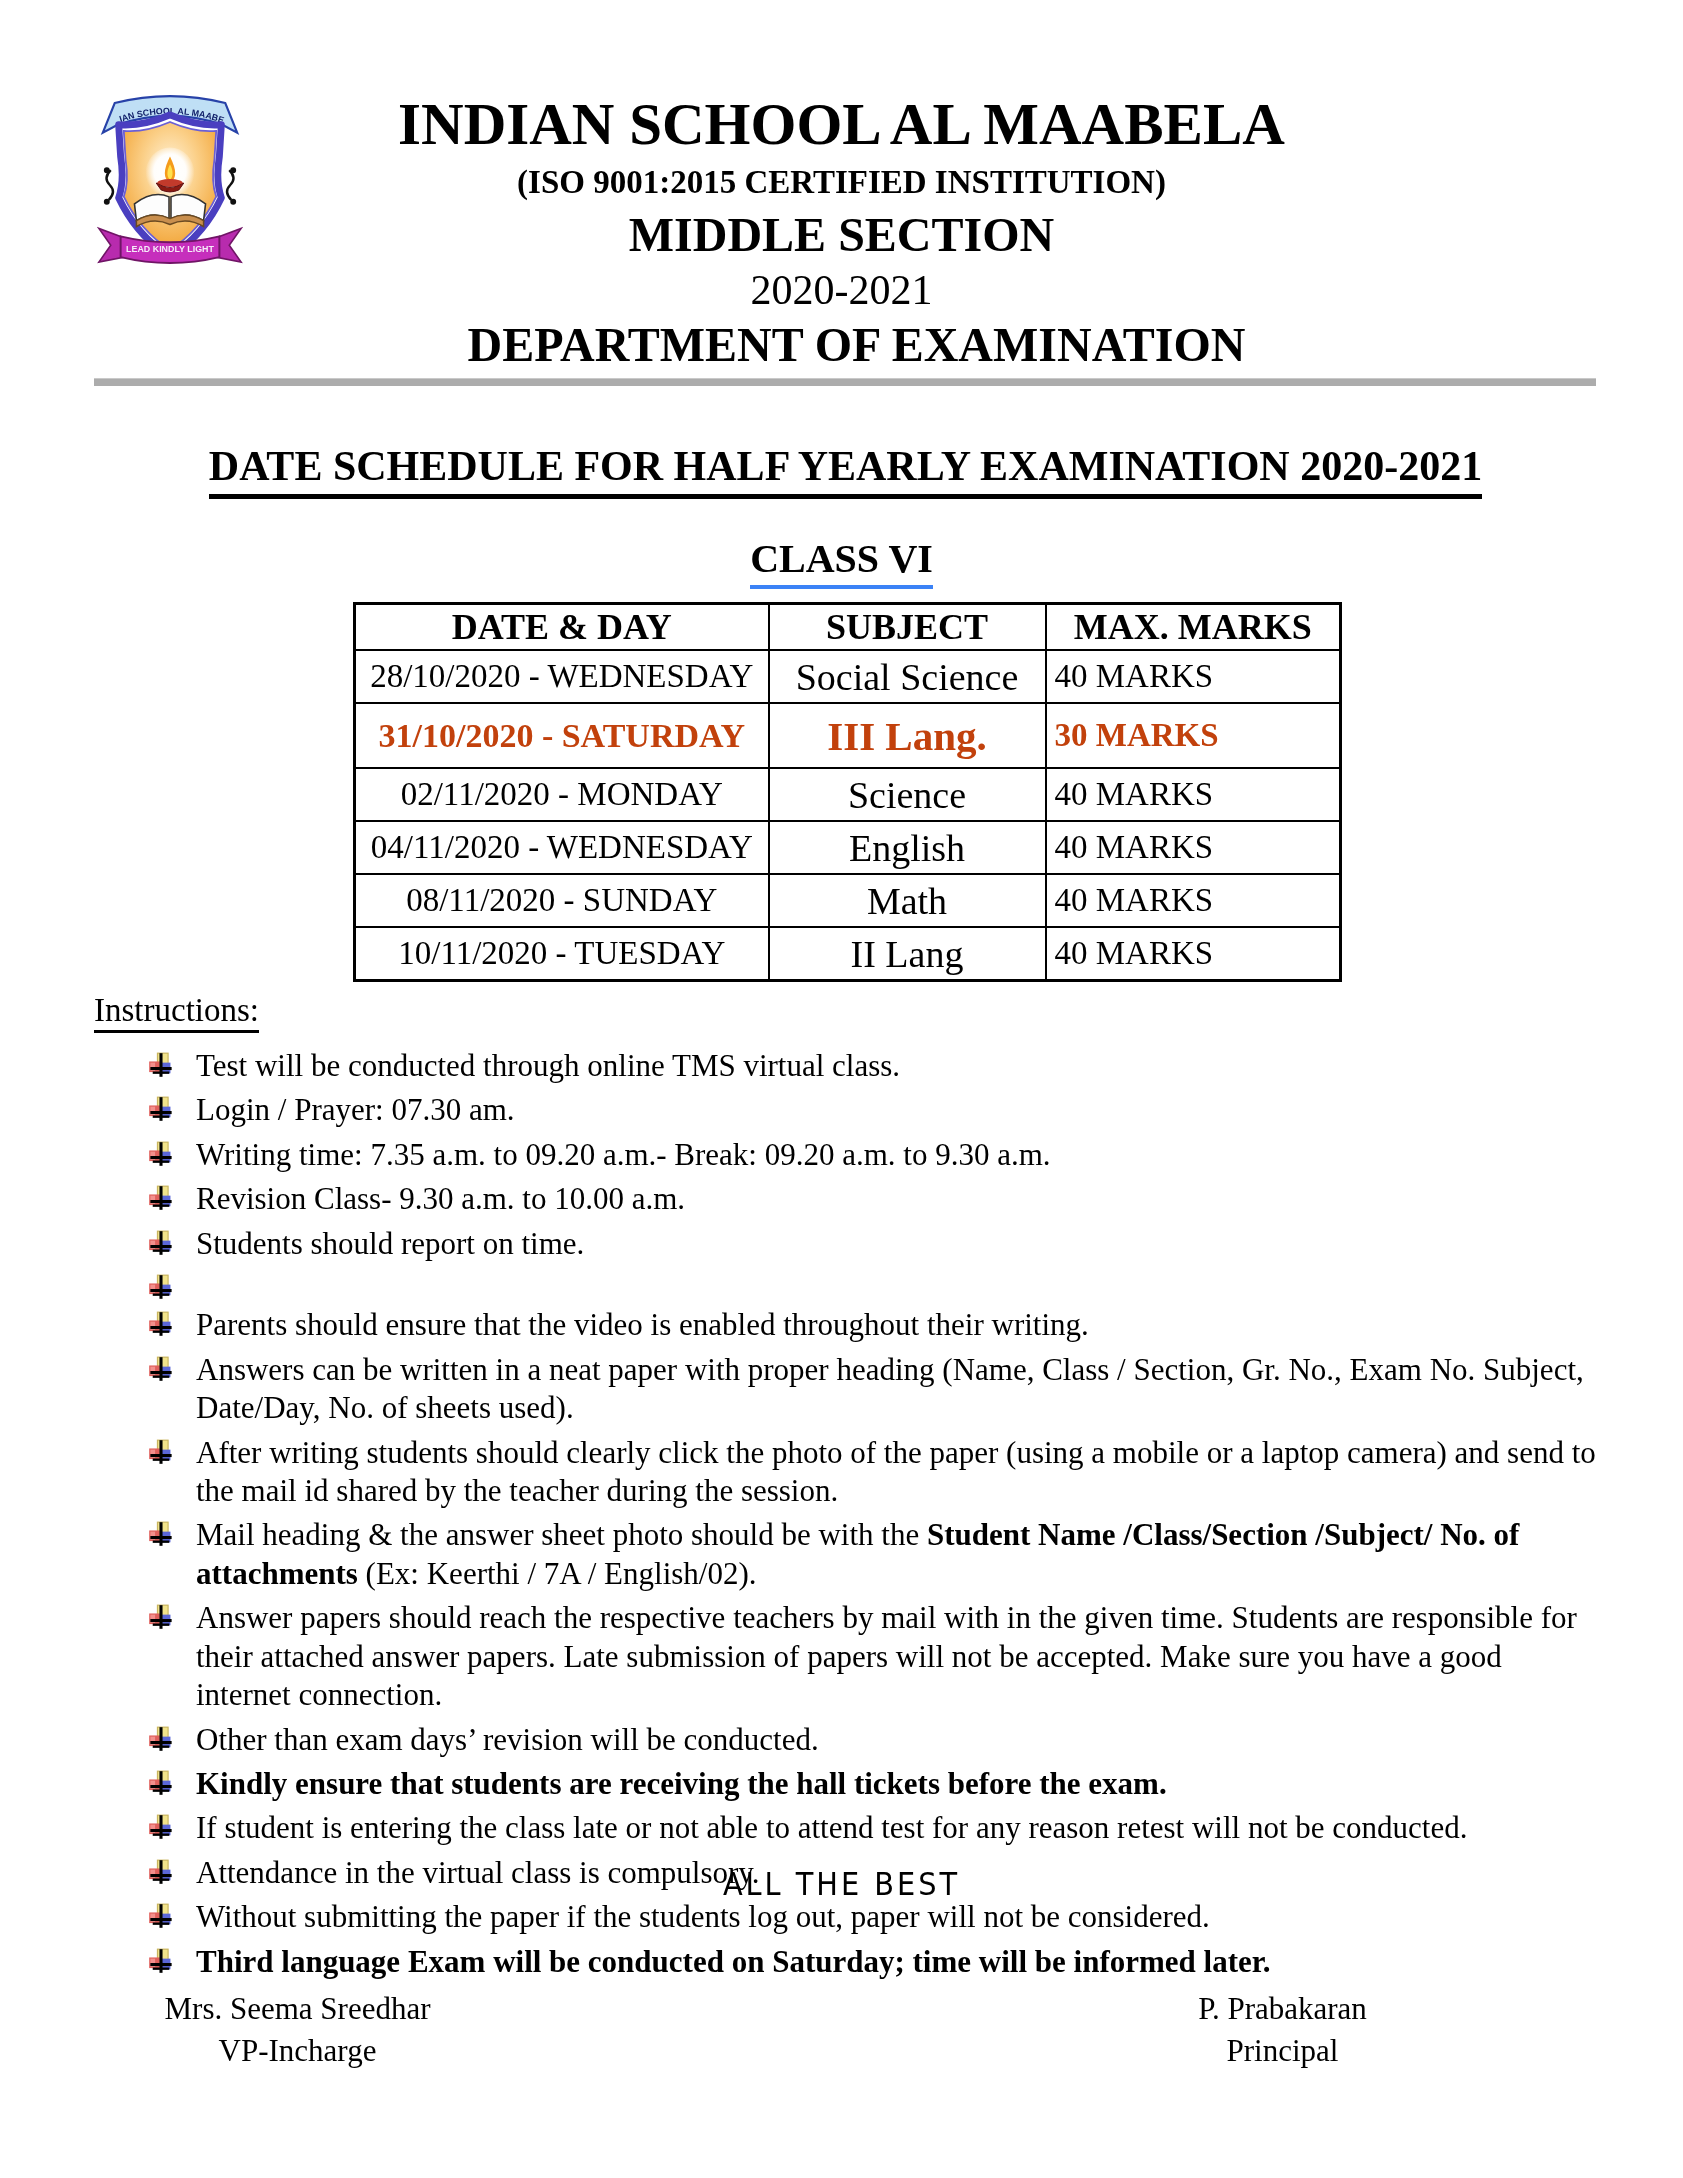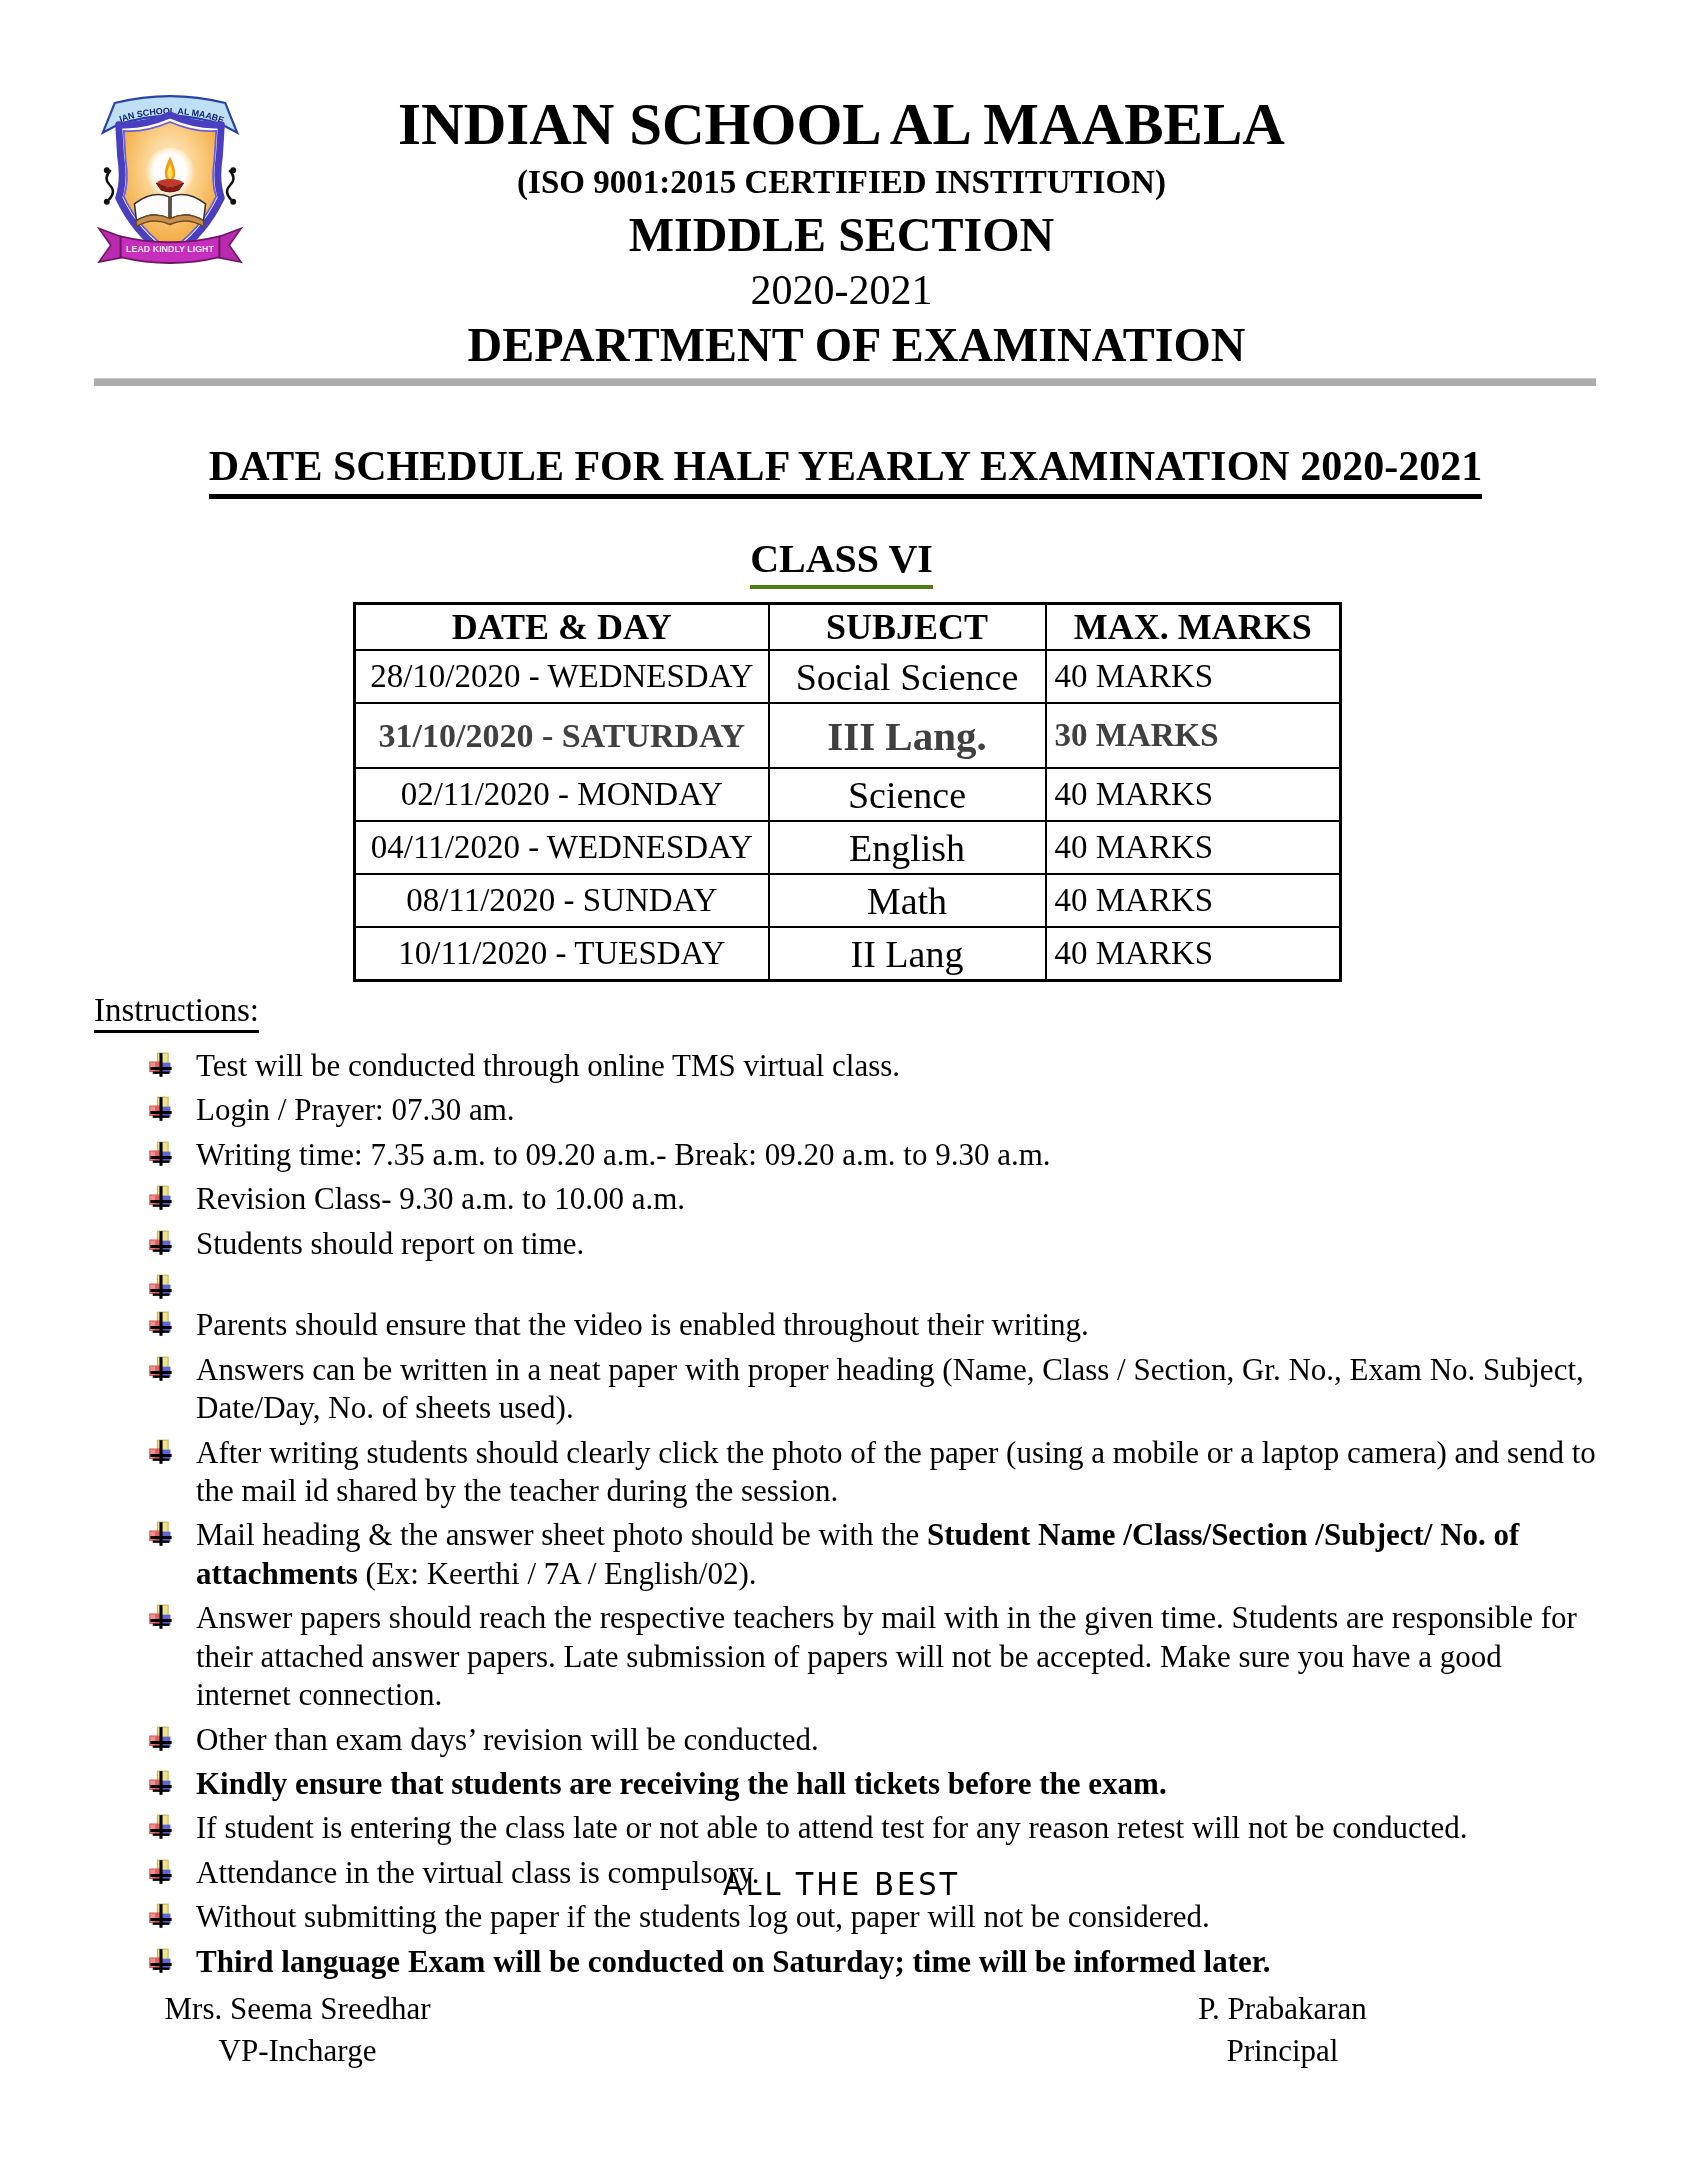--- a/index.html
+++ b/index.html
@@ -24,35 +24,35 @@
 
   .divider{position:absolute;left:94px;right:87px;top:378px;height:7px;
            background:#acacac;border-top:1px solid #c9c9c9;}
 
   
   .main-title{position:absolute;left:0;right:0;top:442px;text-align:center;}
   .main-title span{display:inline-block;font-size:42px;font-weight:bold;
                    border-bottom:5px solid #000;padding-bottom:4px;margin-left:8px;}
   .class-label{position:absolute;left:0;right:0;top:535px;text-align:center;}
   .class-label span{display:inline-block;font-size:40px;font-weight:bold;
-                    border-bottom:4px solid #4d7c0f;padding-bottom:3px;}
+                    border-bottom:4px solid #3b82f6;padding-bottom:3px;}
 
   
   .sched-wrap{position:absolute;left:353px;top:602px;border-radius:6px;}
   table.sched{border-collapse:collapse;table-layout:fixed;border:3px solid #000;}
   table.sched th,table.sched td{border:2px solid #000;padding:0 8px;overflow:hidden;}
   table.sched col.c1{width:414px;}
   table.sched col.c2{width:277px;}
   table.sched col.c3{width:295px;}
   table.sched th{font-size:36px;font-weight:bold;text-align:center;height:44px;}
   td.date{font-size:33px;text-align:center;height:51px;}
   td.subj{font-size:38px;text-align:center;}
   td.marks{font-size:33px;text-align:left;padding-left:40px;}
   tr.r1{height:53px;}
-  tr.highlight{height:65px;color:#404040;}
+  tr.highlight{height:65px;color:#c2410c;}
   tr.highlight td{font-weight:bold;}
   tr.highlight td.date{font-size:34px;}
   tr.highlight td.subj{font-size:41px;}
 
   
   .instructions{position:absolute;left:94px;top:992px;width:1505px;}
   .instructions h2{margin:0;font-size:33px;font-weight:normal;display:inline-block;
                    border-bottom:3px solid #000;padding-bottom:1px;}
   ul.inst-list{list-style:none;margin:14px 0 0 0;padding:0 0 0 54px;}
   ul.inst-list li{display:flex;align-items:flex-start;margin-bottom:6px;

